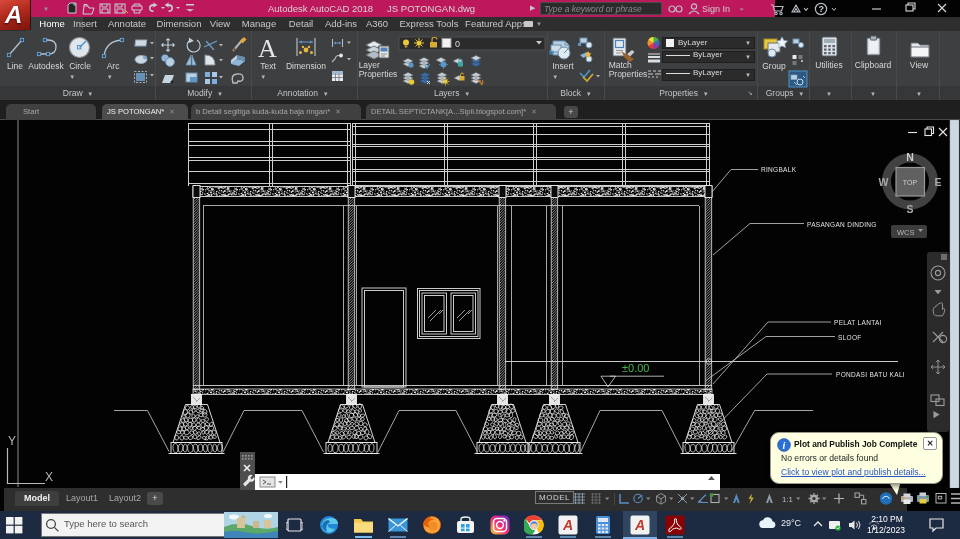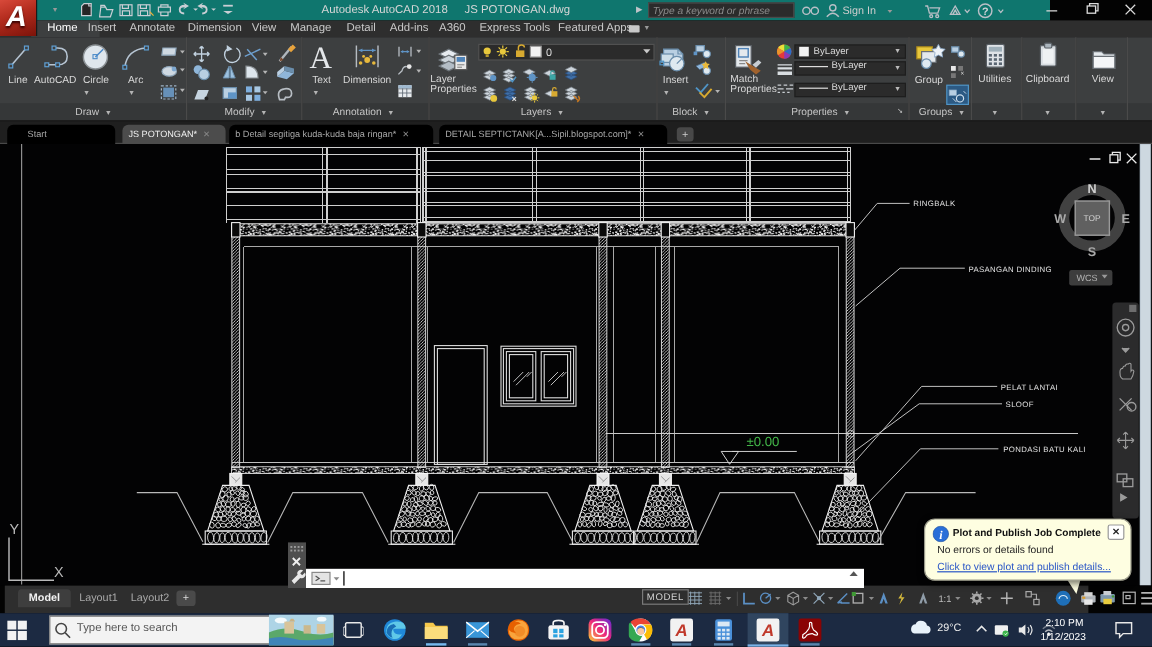--- a/index.html
+++ b/index.html
@@ -1,40 +1,40 @@
 <!DOCTYPE html>
 <html><head>
 <meta charset="utf-8">
 <style>
 *{margin:0;padding:0;box-sizing:border-box}
 html,body{width:960px;height:539px;overflow:hidden;background:#000;font-family:"Liberation Sans",sans-serif}
 #app{position:absolute;top:0;left:0;width:960px;height:539px;background:#030303;overflow:hidden}
 .abs{position:absolute}
 
-#titlebar{position:absolute;left:0;top:0;width:875px;height:17px;background:#0f766e}
+#titlebar{position:absolute;left:0;top:0;width:775px;height:17px;background:#be185d}
 #applogo{position:absolute;left:0;top:0;width:31px;height:30px;background:linear-gradient(160deg,#d8493a 0%,#b02a1c 45%,#7c130a 100%);z-index:30;border-right:1px solid #1a1a1a}
 #applogo .a{position:absolute;left:5px;top:1px;color:#fff;font-size:24px;font-weight:bold;font-style:italic;text-shadow:0 1px 2px #300}
 #title-text{position:absolute;left:268px;top:3px;width:420px;color:#d6d6d6;font-size:9.5px;white-space:nowrap}
 #srch{position:absolute;left:540px;top:2px;width:122px;height:13px;background:#2b2b2b;border:1px solid #4b4b4b;color:#8b8b8b;font-size:8.5px;font-style:italic;padding:1px 3px}
 .titico{position:absolute;top:2px;color:#bfc4c9;font-size:10px}
 
 #tabrow{position:absolute;left:0;top:17px;width:960px;height:14px;background:#2e2e2e}
 .rtab{position:absolute;top:0;height:14px;line-height:14px;font-size:9.5px;color:#c9c9c9;transform:translateX(-50%);white-space:nowrap}
 #tab-active{position:absolute;left:26px;top:0;width:57px;height:14px;background:#3d3f40}
 
 #ribbon{position:absolute;left:0;top:31px;width:960px;height:70px;background:#3d3f40;border-bottom:1px solid #1c1c1c}
 .psep{position:absolute;top:0;width:1px;height:69px;background:#2d2d2d;border-right:1px solid #4a4a4a}
 .plabel{position:absolute;top:56px;height:13px;line-height:13px;font-size:8.5px;color:#c6c6c6;transform:translateX(-50%);white-space:nowrap}
 #labelstrip{position:absolute;left:0;top:55px;width:960px;height:14px;background:#353738}
 .biglabel{position:absolute;font-size:8.5px;color:#d8d8d8;text-align:left;transform:translateX(-50%);white-space:nowrap}
 .dd{color:#b4b4b4;font-size:6px}
 .field{position:absolute;background:#2b2b2b;border:1px solid #1e1e1e;color:#dadada;font-size:8px}
 
 #filetabs{position:absolute;left:0;top:101px;width:960px;height:19px;background:#1f1f1f;border-bottom:1px solid #494949}
-.ftab{position:absolute;top:3px;height:16px;line-height:15px;background:#000000;color:#a8a8a8;font-size:7.6px;border-radius:5px 5px 0 0;padding:0 6px;white-space:nowrap;overflow:hidden}
+.ftab{position:absolute;top:3px;height:16px;line-height:15px;background:#404040;color:#a8a8a8;font-size:7.6px;border-radius:5px 5px 0 0;padding:0 6px;white-space:nowrap;overflow:hidden}
 .ftab .x{color:#8a8a8a;margin-left:5px;font-size:7px}
 
 #canvas{position:absolute;left:0;top:120px;width:960px;height:368px;background:#030304;overflow:hidden}
 
 #cmdpal{position:absolute;left:240px;top:452px;width:480px;height:38px;z-index:40}
 #cmdgut{position:absolute;left:0;top:0;width:15px;height:38px;background:#4e4e4e}
 #cmdhist{position:absolute;left:15px;top:0;width:465px;height:22px;background:#cccccc;color:#2a2a2a;font-family:"Liberation Mono",monospace;font-size:9px;line-height:22px;padding-left:4px}
 #cmdin{position:absolute;left:15px;top:22px;width:465px;height:16px;background:#ffffff}
 
 #bottombar{position:absolute;left:4px;top:488px;width:903px;height:23px;background:#2e2e2e}
@@ -394,21 +394,21 @@
 
   <rect x="867" y="7" width="13" height="17" rx="1" fill="#d8dde1" stroke="#5a6066"></rect>
   <rect x="870.5" y="5" width="6" height="4" rx="1" fill="#aab4bc" stroke="#5a6066"></rect>
   <rect x="869" y="10" width="9" height="12" fill="#eef1f3"></rect>
 
   <path d="M911,12 h7 l2,2 h9 v12 h-18 z" fill="#e4e9ed" stroke="#6a7076"></path>
   <path d="M911,16 h18 v10 h-18 z" fill="#f4f6f8" stroke="#6a7076"></path>
  </svg>
 
  <div class="biglabel" style="left:15px;top:30px">Line</div>
- <div class="biglabel" style="left:46px;top:30px">AutoCAD</div>
+ <div class="biglabel" style="left:46px;top:30px">Autodesk</div>
  <div class="biglabel" style="left:80px;top:30px">Circle<br><span class="dd">▼</span></div>
  <div class="biglabel" style="left:113px;top:30px">Arc<br><span class="dd">▼</span></div>
  <div class="biglabel" style="left:268px;top:30px">Text<br><span class="dd">▼</span></div>
  <div class="biglabel" style="left:306px;top:30px">Dimension</div>
  <div class="biglabel" style="left:378px;top:30px;line-height:9px">Layer<br>Properties</div>
  <div class="biglabel" style="left:563px;top:30px">Insert<br><span class="dd">▼</span></div>
  <div class="biglabel" style="left:628px;top:30px;line-height:9px">Match<br>Properties</div>
  <div class="biglabel" style="left:774px;top:30px">Group</div>
  <div class="biglabel" style="left:829px;top:29px">Utilities</div>
  <div class="biglabel" style="left:873px;top:29px">Clipboard</div>

